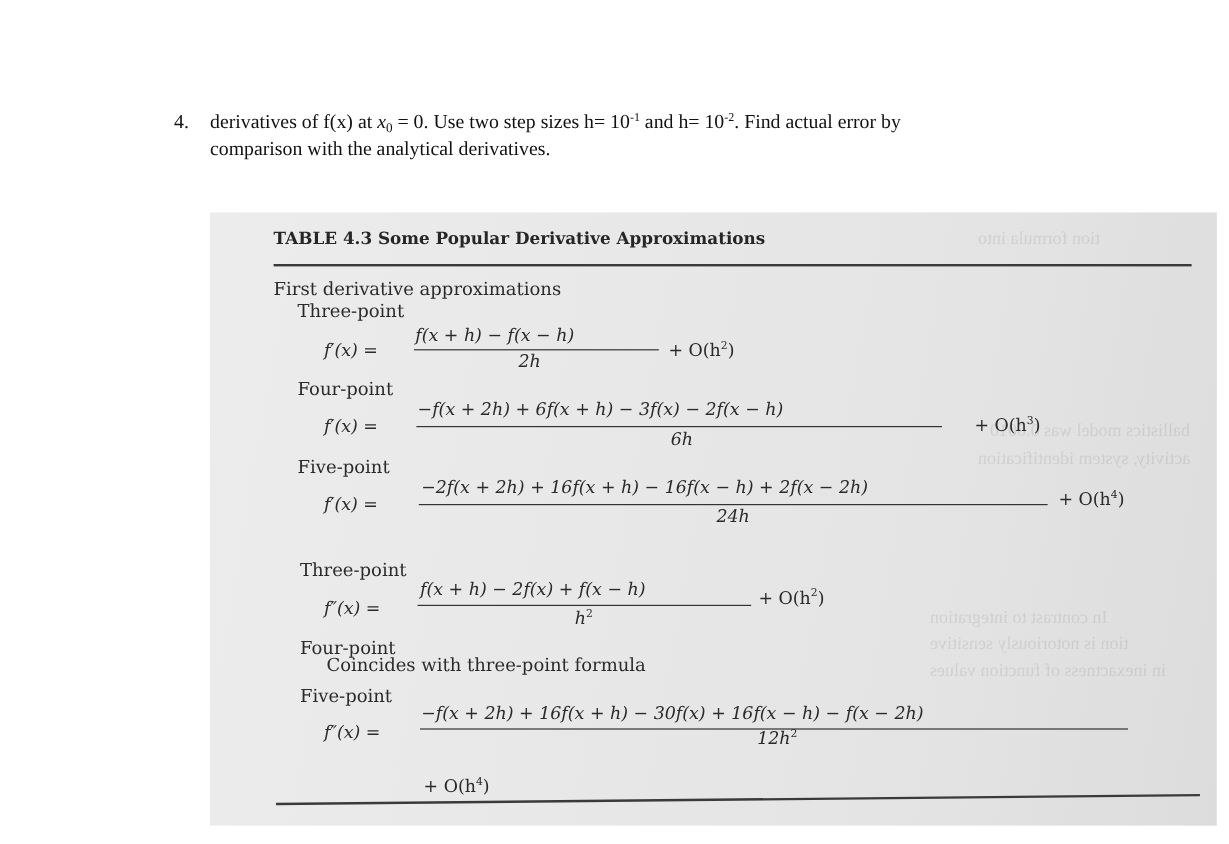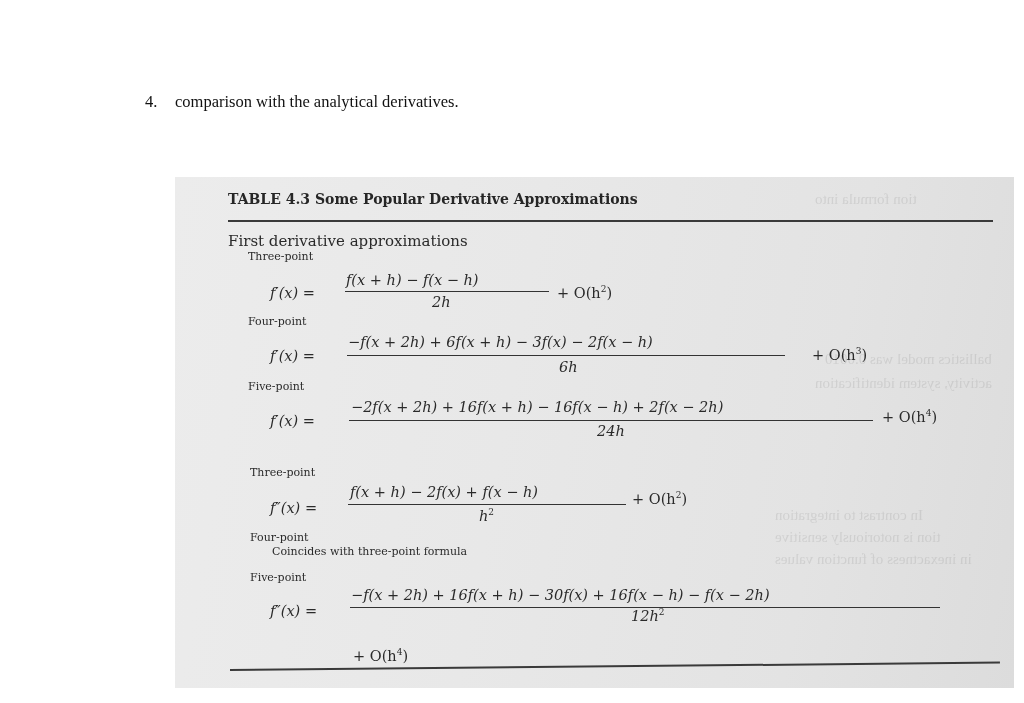--- a/index.html
+++ b/index.html
@@ -26,33 +26,34 @@
     .ghost {
       position: absolute; font-family: "Liberation Serif", serif; color: rgba(120,120,120,0.18);
       font-size: 15px; white-space: nowrap; transform: scaleX(-1);
     }
     .t {
       position: absolute; white-space: nowrap; color: #2a2a2a;
       font-family: "DejaVu Serif", serif;
     }
     .title { font-weight: bold; font-size: 14px; color: #262626; }
     .sec { font-size: 15px; }
-    .sub { font-size: 11px; }
+    .sub { font-size: 15px; }
     .eq { font-size: 14.5px; font-style: italic; }
     .eq .up { font-style: normal; }
     .frac-line { position: absolute; height: 1.4px; background: #333; }
     .rule { position: absolute; background: #3a3a3a; }
     sup.s { font-size: 9px; vertical-align: 6px; line-height: 0; font-style: normal; }
   </style>
 </head>
 <body>
 
 <div class="question">
   <span class="q-num">4.</span>
   <div class="q-body">
+    <span class="q-line"><span>derivatives of f(x) at </span><i>x</i><sub>0</sub><span> = 0. Use two step sizes h= 10</span><sup>-1</sup><span> and h= 10</span><sup>-2</sup><span>. Find actual error by</span></span>
     <span class="q-line">comparison with the analytical derivatives.</span>
   </div>
 </div>
 
 <div class="photo">
 
   <span class="ghost" style="left:640px; top:14px;">tion formula into</span>
   <span class="ghost" style="left:650px; top:174px;">ballistics model was 0.0010</span>
   <span class="ghost" style="left:640px; top:198px;">activity, system identification</span>
   <span class="ghost" style="left:600px; top:330px;">In contrast to integration</span>

